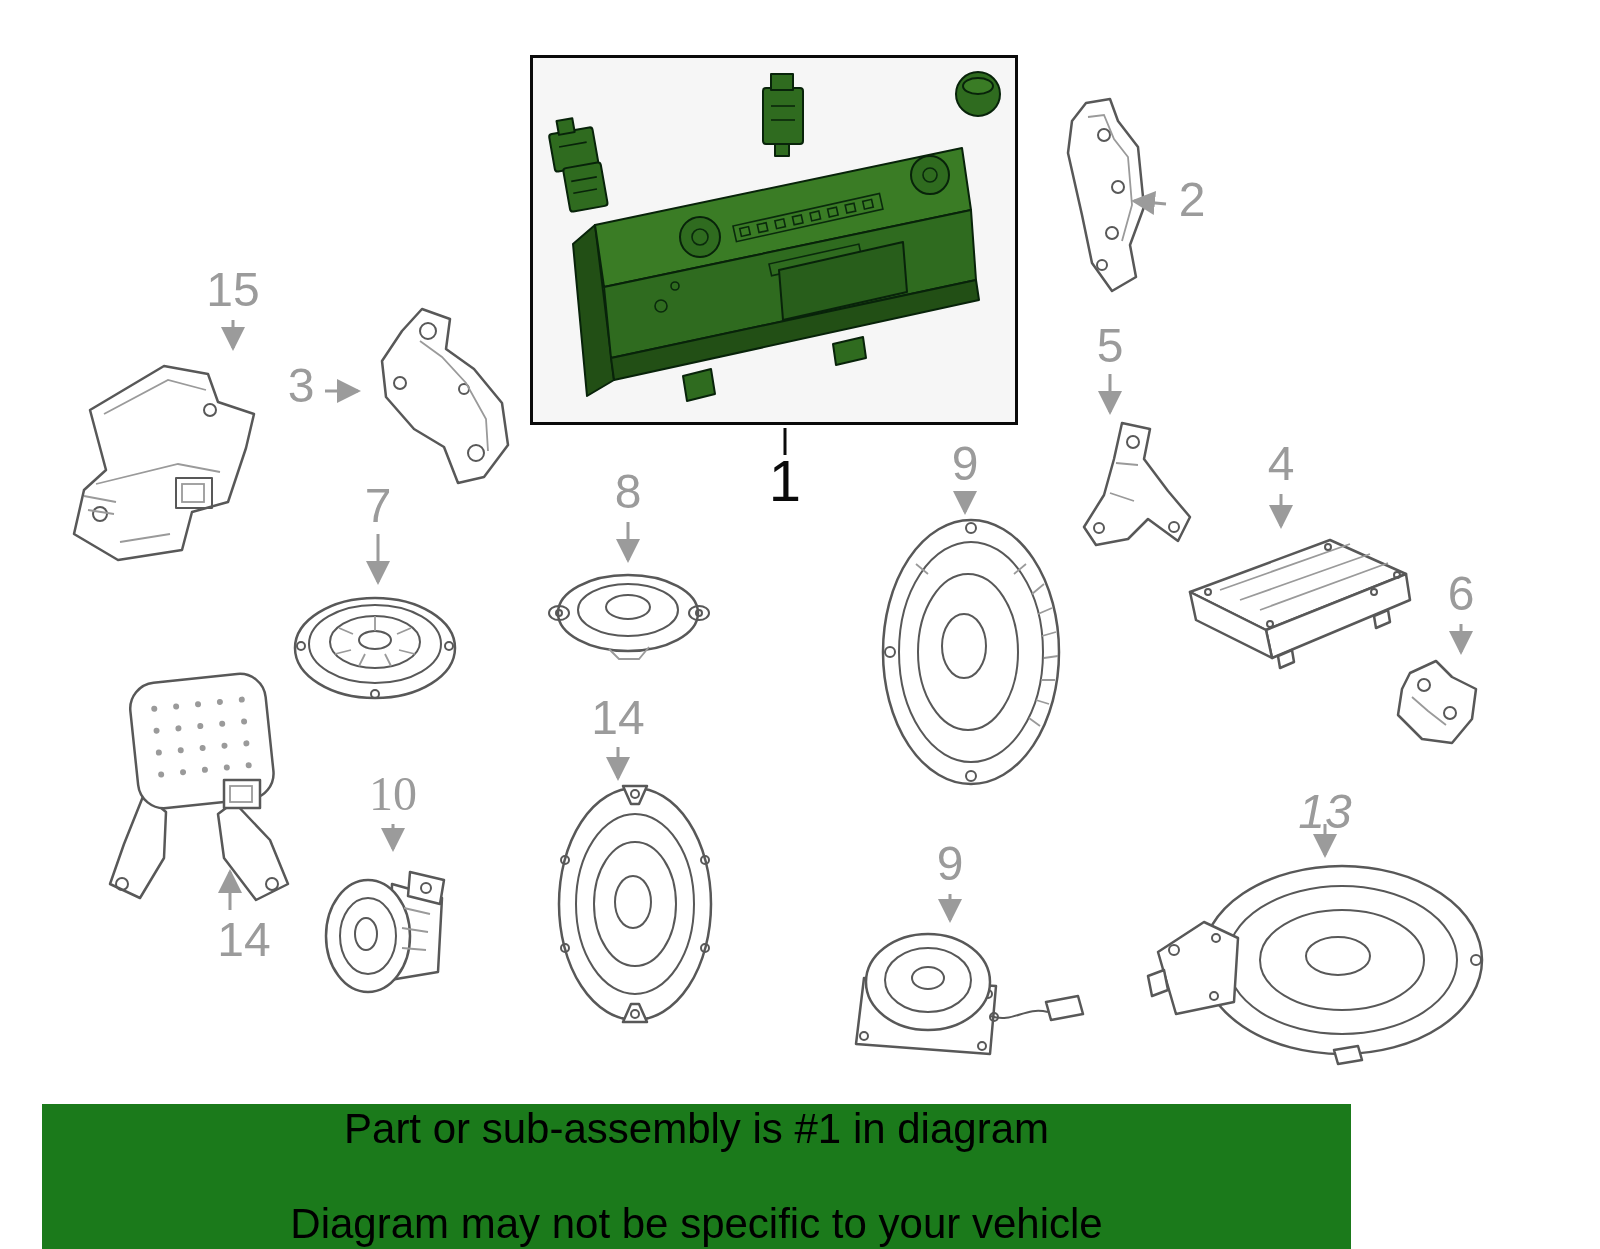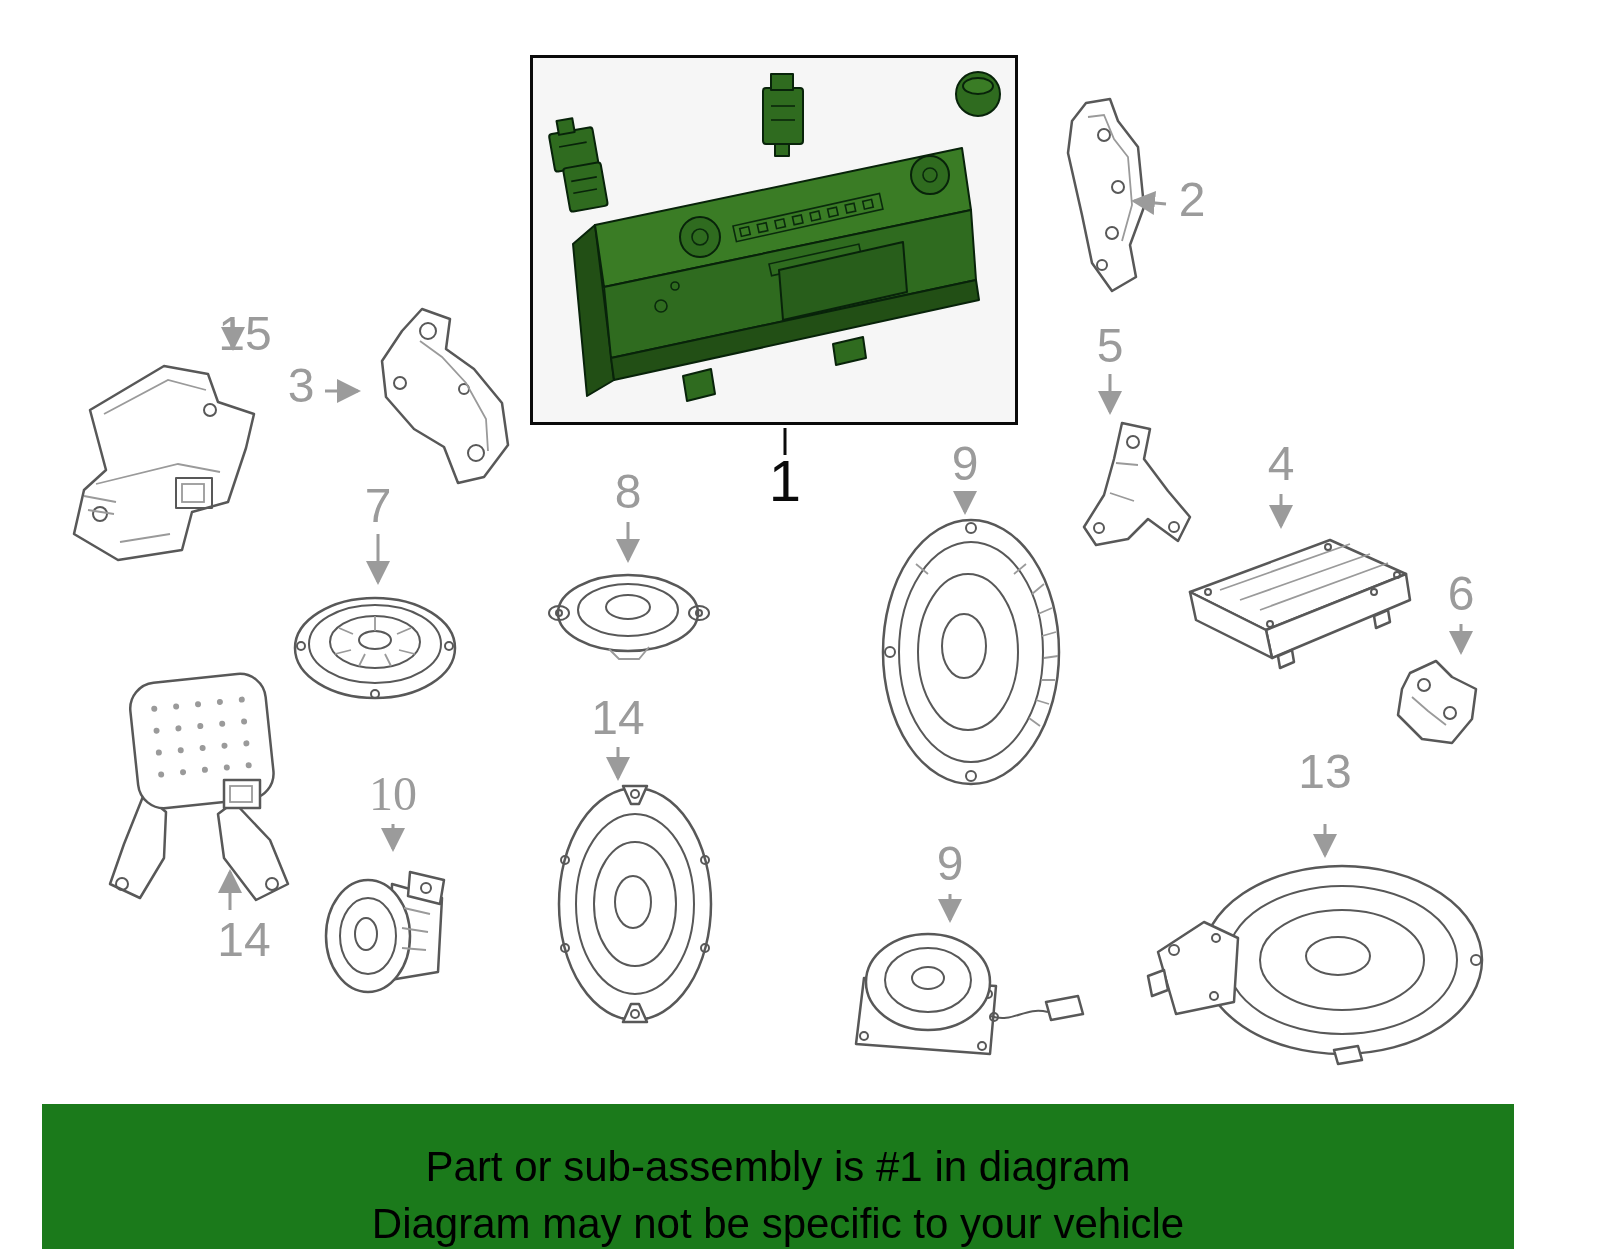--- a/index.html
+++ b/index.html
@@ -24,23 +24,23 @@
 
   .hbox { position:absolute; left:530px; top:55px; width:488px; height:370px;
           background:#f6f6f6; border:3px solid #0a0a0a; }
 
   .label { position:absolute; transform:translateX(-50%); font-size:48px; line-height:1;
            color:#9b9b9b; font-family:"Liberation Sans", sans-serif; }
   .label.main { color:#0a0a0a; font-size:58px; }
 
   .overlay { position:absolute; left:0; top:0; width:1600px; height:1249px; pointer-events:none; }
 
-  .banner { position:absolute; left:42px; top:1104px; width:1472px; height:145px;
+  .banner { position:absolute; left:42px; top:1104px; width:1309px; height:145px;
             background:#1b7a1b; color:#000000; display:flex; flex-direction:column;
-            align-items:center; justify-content:flex-end; gap:6px; text-align:center; }
+            align-items:center; justify-content:space-between; gap:6px; text-align:center; }
   .banner .bline { font-size:42px; line-height:1.2; }
 </style>
 </head>
 <body>
 
 <div class="hbox"></div>
 
 <svg class="part" style="left:533px;top:58px" width="482" height="364" viewBox="0 0 482 364">
   <g transform="rotate(-10 45 110)">
     <rect x="22" y="72" width="44" height="38" rx="3" class="grn"></rect>
@@ -294,20 +294,20 @@
 <div class="label" style="left:301px;top:362px;">3</div>
 <div class="label" style="left:1281px;top:440px;">4</div>
 <div class="label" style="left:1110px;top:322px;">5</div>
 <div class="label" style="left:1461px;top:570px;">6</div>
 <div class="label" style="left:378px;top:482px;">7</div>
 <div class="label" style="left:628px;top:468px;">8</div>
 <div class="label" style="left:965px;top:440px;">9</div>
 <div class="label" style="left:393px;top:770px;font-family:Liberation Serif, serif;">10</div>
 <div class="label" style="left:618px;top:694px;">14</div>
 <div class="label" style="left:950px;top:840px;">9</div>
-<div class="label" style="left:1325px;top:748px;">13</div>
+<div class="label" style="left:1325px;top:788px;font-style:italic;">13</div>
 <div class="label" style="left:244px;top:916px;">14</div>
-<div class="label" style="left:245px;top:266px;margin-top:44px;">15</div>
+<div class="label" style="left:233px;top:266px;">15</div>
 
 <div class="banner">
   <div class="bline">Part or sub-assembly is #1 in diagram</div>
   <div class="bline">Diagram may not be specific to your vehicle</div>
 </div>
 
 </body></html>

